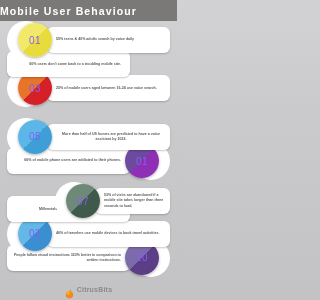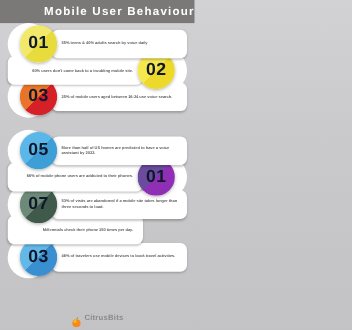--- a/index.html
+++ b/index.html
@@ -10,21 +10,21 @@
     overflow:hidden;
     position:relative;
   }
 
   
   .header {
     height:21px;
     background:#7b7977;
     display:flex;
     align-items:center;
-    justify-content:flex-end;
+    justify-content:flex-start;
   }
   .header-title {
     color:#ffffff;
     font-size:10.5px;
     font-weight:bold;
     letter-spacing:1.1px;
     white-space:nowrap;
   }
 
   
@@ -77,23 +77,23 @@
   
   .circle::before {
     content:"";
     position:absolute;
     inset:0;
     background:linear-gradient(135deg, var(--c-lite) 0%, var(--c-lite) 50%, var(--c-dark) 50%, var(--c-dark) 100%);
   }
   .circle-num {
     position:relative;
     z-index:2;
-    color:#0f172a;
-    font-size:16px;
-    font-weight:bold;
+    color:#8b5cf6;
+    font-size:10px;
+    font-weight:normal;
     letter-spacing:.4px;
   }
 
   .ring {
     position:absolute;
     top:-2px; left:-2px;
     width:38px; height:38px;
     border-radius:50%;
     background:#ffffff;
     z-index:-1;
@@ -132,39 +132,33 @@
         <div class="ring"></div>
         <div class="circle" style="--c-lite: #f2e96b; --c-dark: #e8dc3c;">
           <span class="circle-num">01</span>
         </div>
       </div>
     </div>
     <div class="row right" style="top: 26.2px; z-index: 99;">
       <div class="card">
         <div class="card-text">60% users don't come back to a troubling mobile site.</div>
       </div>
-      <div class="circle-wrap">
-        <div class="ring"></div>
-        <div class="circle" style="--c-lite: #f5e84f; --c-dark: #ecd92a;">
-          <span class="circle-num">02</span>
-        </div>
-      </div>
     </div>
     <div class="row left" style="top: 50.4px; z-index: 98; padding-left: 26px;">
       <div class="card">
         <div class="card-text">25% of mobile users aged between 16-24 use voice search.</div>
       </div>
       <div class="circle-wrap">
         <div class="ring"></div>
         <div class="circle" style="--c-lite: #e8742a; --c-dark: #d62027;">
           <span class="circle-num">03</span>
         </div>
       </div>
     </div>
-    <div class="row left" style="top: 98.8px; z-index: 96;">
+    <div class="row left" style="top: 98.8px; z-index: 96; text-align: center;">
       <div class="card">
         <div class="card-text">More than half of US homes are predicted to have a voice assistant by 2022.</div>
       </div>
       <div class="circle-wrap">
         <div class="ring"></div>
         <div class="circle" style="--c-lite: #5ab7e8; --c-dark: #3d9fd6;">
           <span class="circle-num">05</span>
         </div>
       </div>
     </div>
@@ -172,21 +166,21 @@
       <div class="card">
         <div class="card-text">66% of mobile phone users are addicted to their phones.</div>
       </div>
       <div class="circle-wrap">
         <div class="ring"></div>
         <div class="circle" style="--c-lite: #6b4b9e; --c-dark: #8e2fb5;">
           <span class="circle-num">01</span>
         </div>
       </div>
     </div>
-    <div class="row left" style="top: 148px; z-index: 94;">
+    <div class="row left" style="top: 163px; z-index: 94; margin-left: 48px;">
       <div class="card">
         <div class="card-text">53% of visits are abandoned if a mobile site takes longer than three seconds to load.</div>
       </div>
       <div class="circle-wrap">
         <div class="ring"></div>
         <div class="circle" style="--c-lite: #6d8a78; --c-dark: #3f5a4a;">
           <span class="circle-num">07</span>
         </div>
       </div>
     </div>
@@ -196,20 +190,31 @@
       </div>
     </div>
     <div class="row left" style="top: 195.6px; z-index: 92;">
       <div class="card">
         <div class="card-text">46% of travelers use mobile devices to book travel activities.</div>
       </div>
       <div class="circle-wrap">
         <div class="ring"></div>
         <div class="circle" style="--c-lite: #63b8e8; --c-dark: #3a8fd0;">
           <span class="circle-num">03</span>
+        </div>
+      </div>
+    </div>
+    <div class="row right" style="top: 219.8px; z-index: 91;">
+      <div class="card">
+        <div class="card-text">People follow visual instructions 323% better in comparison to written instructions.</div>
+      </div>
+      <div class="circle-wrap">
+        <div class="ring"></div>
+        <div class="circle" style="--c-lite: #7d6aa8; --c-dark: #5b3f86;">
+          <span class="circle-num">10</span>
         </div>
       </div>
     </div>
   </div>
 
 <div class="footer">
   <span class="logo-mark">
     <svg width="9" height="10" viewBox="0 0 18 20">
       <path d="M9 4 C4 4 1.5 8 1.5 12 C1.5 16.5 5 19 9 19 C13 19 16.5 16.5 16.5 12 C16.5 8 14 4 9 4 Z" fill="#f5881f"></path>
       <path d="M9 4 C6 4 3.8 6.5 3 9.5 C5 11 7 11.5 9 11.5 C9 9 9 6 9 4 Z" fill="#fdb913"></path>

